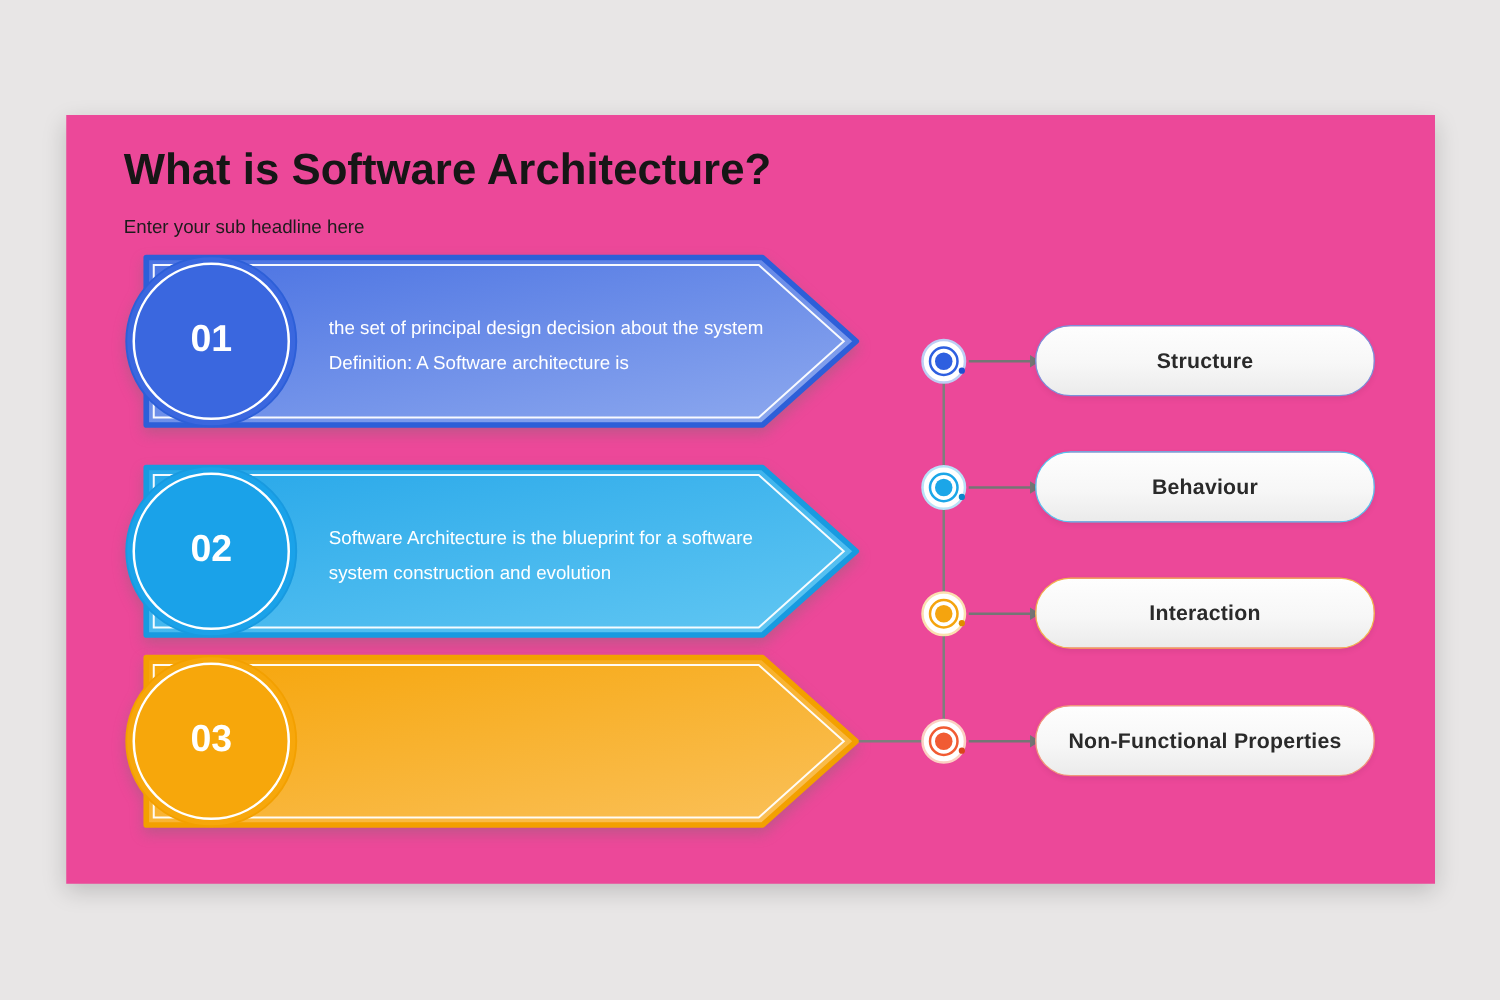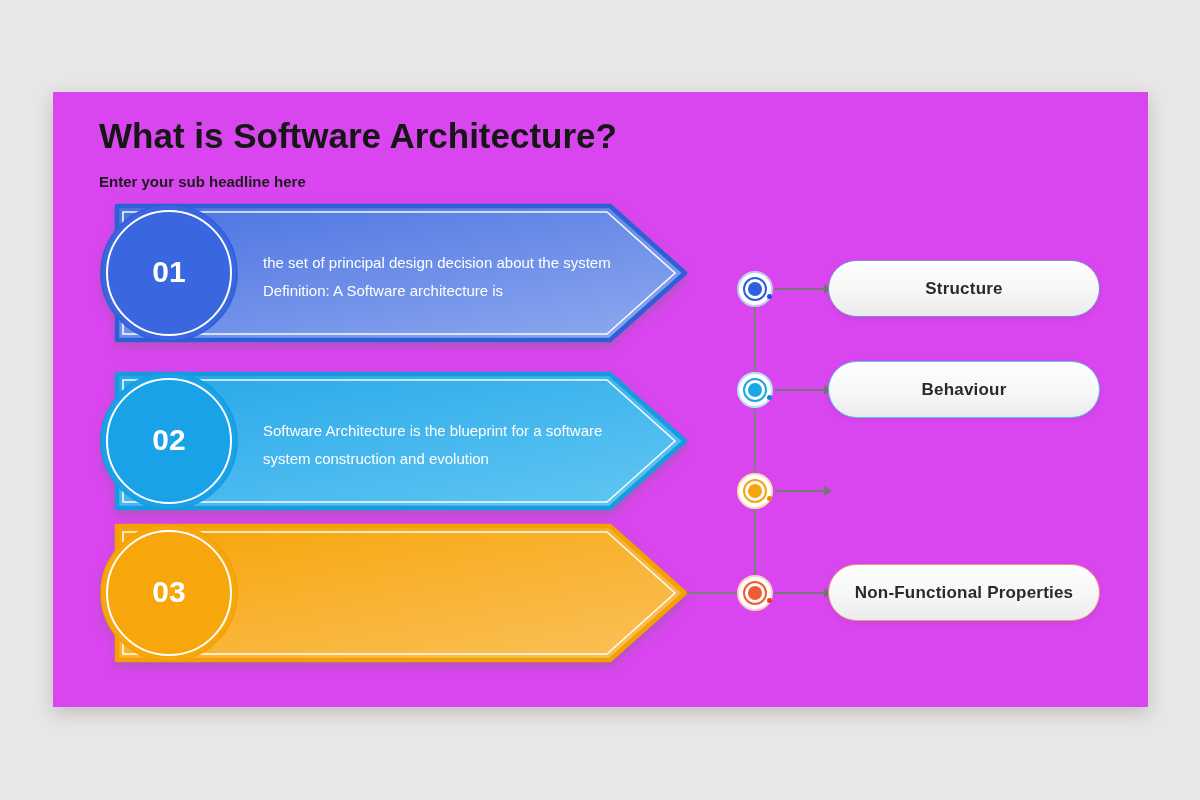--- a/index.html
+++ b/index.html
@@ -5,30 +5,30 @@
   * { margin:0; padding:0; box-sizing:border-box; }
   html,body { width:1200px; height:800px; }
   body {
     background:#e8e6e6;
     font-family:"Liberation Sans", sans-serif;
     position:relative;
     overflow:hidden;
   }
   .card {
     position:absolute; left:53px; top:92px; width:1095px; height:615px;
-    background:#d946ef;
+    background:#ec4899;
     box-shadow:0 6px 18px rgba(0,0,0,0.18);
   }
   .title {
     position:absolute; left:46px; top:24px;
     font-size:35px; font-weight:600; color:#161616; letter-spacing:0px;
   }
   .subtitle {
     position:absolute; left:46px; top:81px;
-    font-size:15px; font-weight:700; color:#1c1c1c;
+    font-size:15px; font-weight:400; color:#1c1c1c;
   }
 
   
   .banner { position:absolute; left:42px; width:600px; height:148px; }
   .banner-1 { top:107px; }
   .banner-2 { top:275px; }
   .banner-3 { top:427px; }
   .banner svg { position:absolute; left:0; top:0;
     filter:drop-shadow(0 5px 5px rgba(110,110,110,0.35)); }
   .banner .num {
@@ -200,17 +200,20 @@
   <div class="connector c-2"></div>
   <div class="connector c-3"></div>
   <div class="connector c-4"></div>
 
   <div class="pill p-1">
     <span>Structure</span>
   </div>
   <div class="pill p-2">
     <span>Behaviour</span>
   </div>
+  <div class="pill p-3">
+    <span>Interaction</span>
+  </div>
   <div class="pill p-4">
     <span>Non-Functional Properties</span>
   </div>
 
 </div>
 
 </body></html>

